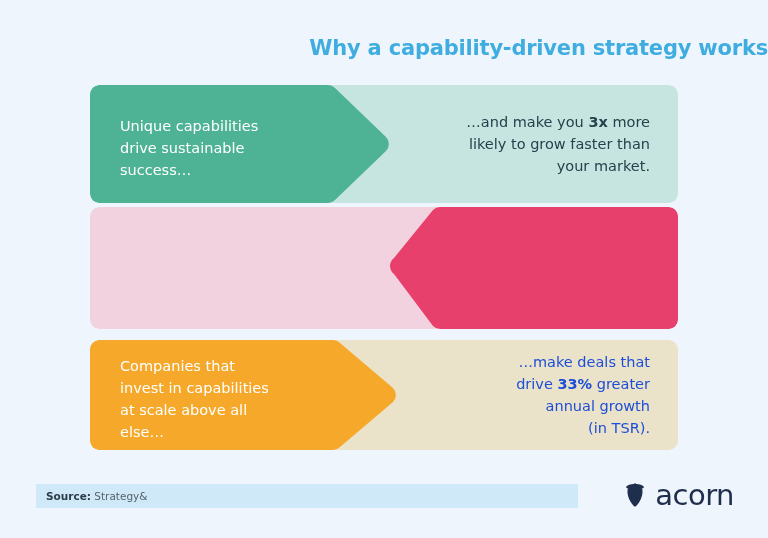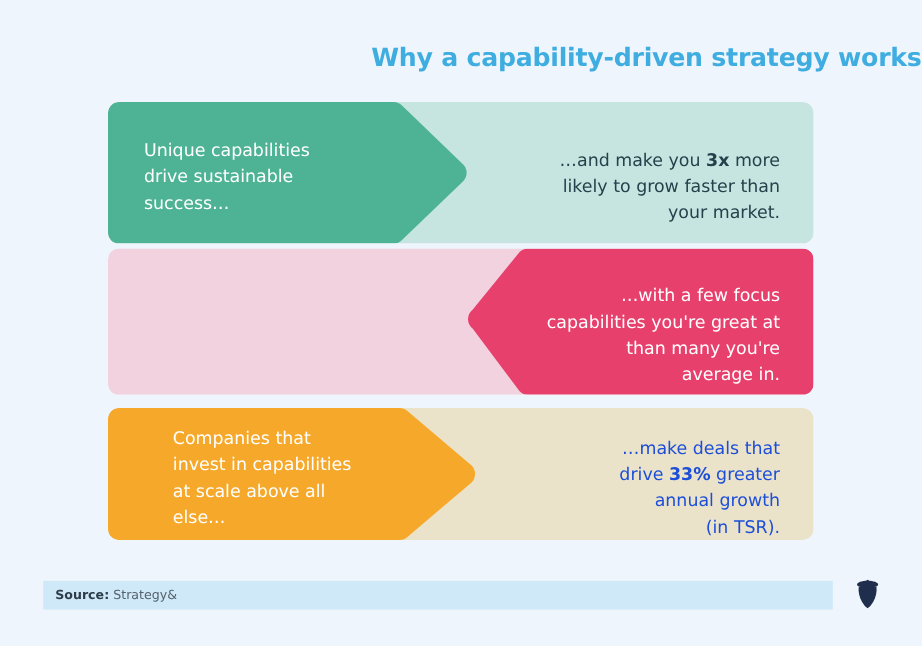--- a/index.html
+++ b/index.html
@@ -61,52 +61,51 @@
     height: 100%;
     display: flex;
     flex-direction: column;
     justify-content: center;
     color: #ffffff;
     font-size: 14.5px;
     line-height: 22px;
   }
   .pale-text {
     position: absolute;
-    top: 12px;
+    top: 0;
     height: 100%;
     display: flex;
     flex-direction: column;
     justify-content: center;
     color: #25424c;
     font-size: 14.5px;
     line-height: 22px;
     text-align: right;
   }
 
   
   #row-1 .arrow-text { left: 30px; width: 260px; }
   #row-1 .pale-text  { right: 28px; width: 230px; }
 
   #row-2 .arrow-text { left: 30px; width: 240px; color:#3b3f46; }
   #row-2 .pale-text  { right: 28px; width: 240px; color:#ffffff; }
 
-  #row-3 .arrow-text { left: 30px; width: 270px; margin-left: 24px; }
+  #row-3 .arrow-text { left: 30px; width: 270px; }
   #row-3 .pale-text  { right: 28px; width: 225px; color:#1d4ed8; }
 
   b { font-weight: bold; }
 
   
   .source-bar {
     position: absolute;
     left: 36px;
     top: 484px;
-    width: 614px;
+    width: 542px;
     height: 24px;
     background: #cfe9f9;
-    padding-left: 44px;
   }
   .source-text {
     position: absolute;
     left: 10px;
     top: 0;
     height: 24px;
     line-height: 24px;
     font-size: 10.5px;
     color: #2c3c48;
     white-space: nowrap;
@@ -160,23 +159,20 @@
   <div class="row-bg" style="background:#f2d2df;"></div>
 
   <div class="arrow" style="right:0;">
     <svg width="288" height="122" viewBox="0 0 288 122" aria-hidden="true">
       <path d="M279,0 H50 a10,10 0 0 0 -7,3 L4,51 a10,10 0 0 0 0,16 L43,119
                a10,10 0 0 0 7,3 H279 a9,9 0 0 0 9,-9 V9 a9,9 0 0 0 -9,-9 Z" fill="#e8406c"></path>
     </svg>
   </div>
 
 
-  <div class="pale-text">
-    <div>…with a few focus<br>capabilities you're great at<br>than many you're<br>average in.</div>
-  </div>
 </div>
 
 <div class="row" id="row-3">
   <div class="row-bg" style="background:#eae3ca;"></div>
 
   <div class="arrow" style="left:0;">
     <svg width="307" height="110" viewBox="0 0 307 110" aria-hidden="true">
       <path d="M9,0 H243 a10,10 0 0 1 7,3 L303,48 a10,10 0 0 1 0,14 L250,107
                a10,10 0 0 1 -7,3 H9 a9,9 0 0 1 -9,-9 V9 a9,9 0 0 1 9,-9 Z" fill="#f5a829"></path>
     </svg>
@@ -203,13 +199,14 @@
     <svg class="logo-mark" viewBox="0 0 22 26" aria-hidden="true">
       <path d="M2.2,5.2 C2.2,3.4 6.0,2.0 11,2.0 C16,2.0 19.8,3.4 19.8,5.2
                C19.8,6.6 16,7.6 11,7.6 C6.0,7.6 2.2,6.6 2.2,5.2 Z" fill="#1f2e4d"></path>
       <path d="M11,1.2 C11.7,1.2 12.1,1.8 12.1,2.6 L12.1,3.4 L9.9,3.4 L9.9,2.6
                C9.9,1.8 10.3,1.2 11,1.2 Z" fill="#1f2e4d"></path>
       <path d="M3.6,7.2 C5.6,6.6 8.2,6.3 11,6.3 C13.8,6.3 16.4,6.6 18.4,7.2
                C18.9,11.0 18.0,15.6 15.6,19.6 C14.1,22.1 12.5,24.0 11,24.8
                C9.5,24.0 7.9,22.1 6.4,19.6 C4.0,15.6 3.1,11.0 3.6,7.2 Z" fill="#1f2e4d"></path>
     </svg>
   </span>
+  <span class="logo-word" style="color: rgb(31, 46, 77);">acorn</span>
 </div>
 
 </body></html>

